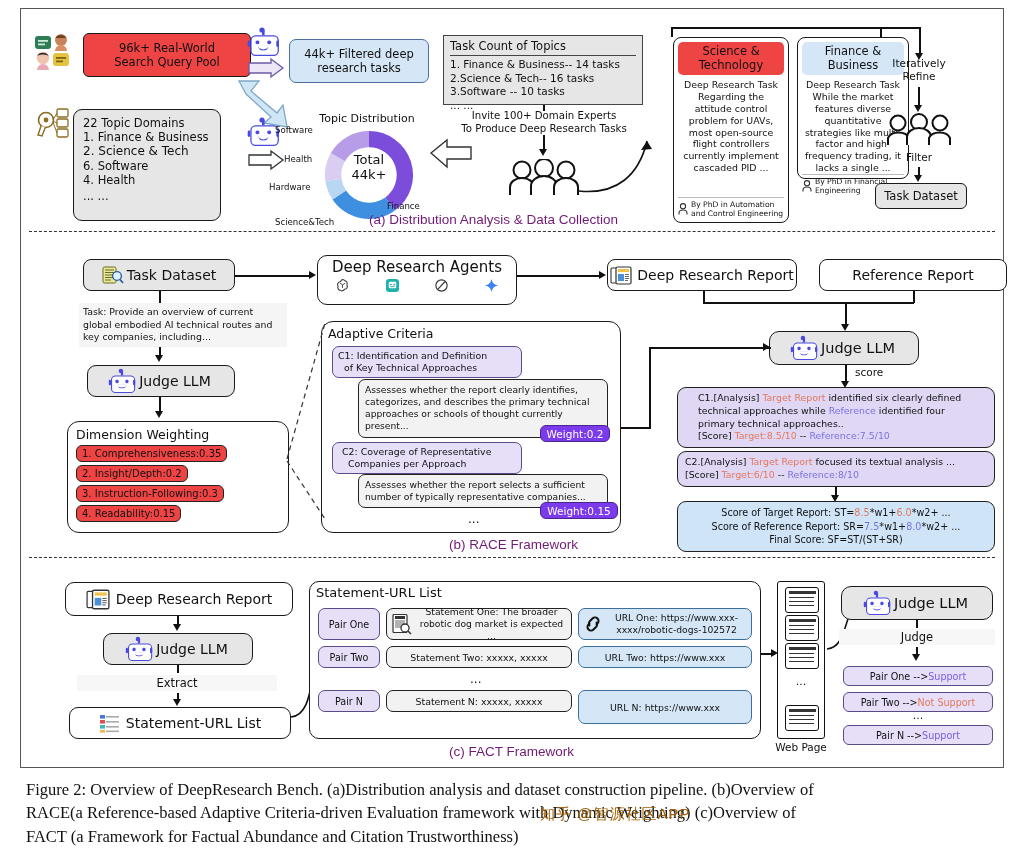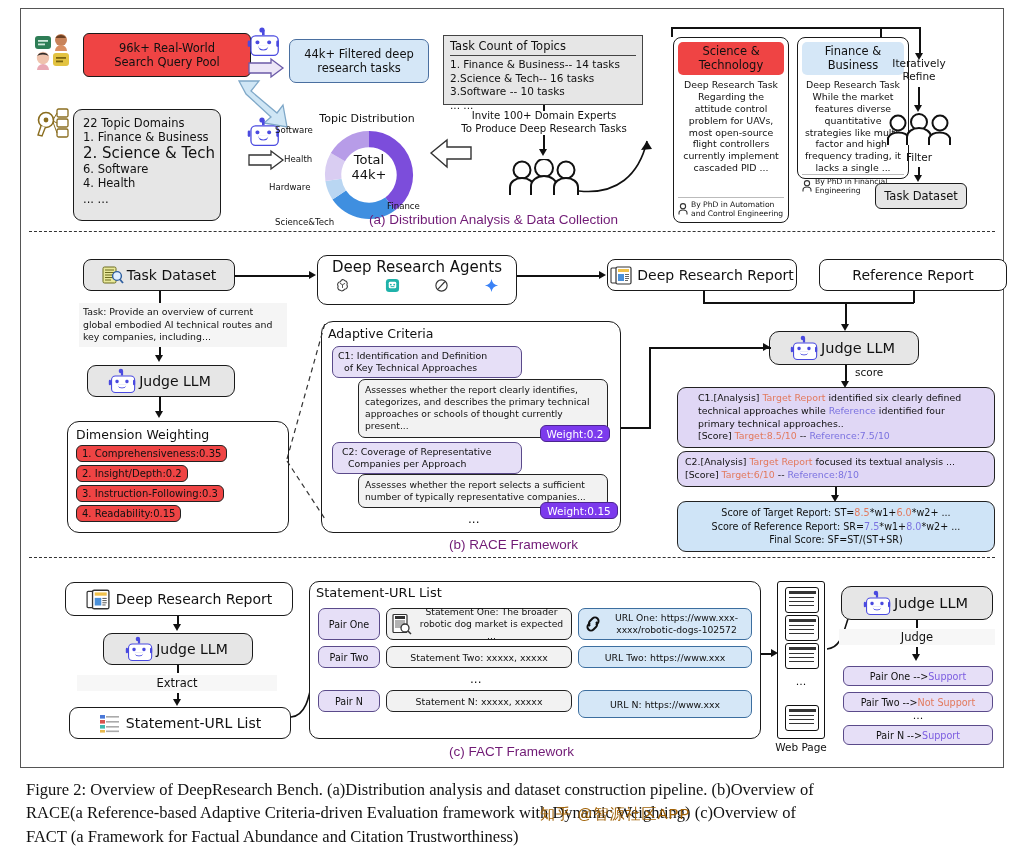--- a/index.html
+++ b/index.html
@@ -78,21 +78,21 @@
       <rect x="24" y="4" width="11" height="8" rx="1.5" fill="#fff" stroke="#8a6d1f" stroke-width="1.3"></rect>
       <rect x="24" y="14" width="11" height="8" rx="1.5" fill="#fff" stroke="#8a6d1f" stroke-width="1.3"></rect>
       <rect x="24" y="24" width="11" height="8" rx="1.5" fill="#fff" stroke="#8a6d1f" stroke-width="1.3"></rect>
       <path d="M20 15 L24 8 M20 16 L24 18 M20 17 L24 28" stroke="#8a6d1f" stroke-width="1"></path>
     </svg>
   </div>
 
   <div class="abs box grey" style="left:52px;top:100px;width:148px;height:112px;border-radius:9px;flex-direction:column;align-items:flex-start;justify-content:flex-start;padding:6px 0 0 9px;">
     <span class="lbl" style="font-size:11.5px">22 Topic Domains</span>
     <span class="lbl" style="font-size:11.5px">1. Finance &amp; Business</span>
-    <span class="lbl" style="font-size:15px">2. Science &amp; Tech</span>
+    <span class="lbl" style="font-size:12px">2. Science &amp; Tech</span>
     <span class="lbl" style="font-size:11.5px">6. Software</span>
     <span class="lbl" style="font-size:11.5px">4. Health</span>
     <span class="lbl" style="font-size:11.5px;margin-top:2px">... ...</span>
   </div>
 
   <div class="abs" style="left:228px;top:20px;width:34px;height:26px">
     <div class="robot" style="transform:scale(1.3);transform-origin:left top;"><div class="antb"></div><div class="ant"></div><div class="head"></div><div class="eye l"></div><div class="eye r"></div><div class="mouth"></div><div class="ear l"></div><div class="ear r"></div></div>
   </div>
   <div class="abs" style="left:226px;top:48px;">
     <svg width="40" height="22" viewBox="0 0 40 22">
@@ -525,21 +525,21 @@
     </div>
 
     <div class="abs" style="left:160px;top:90px;font-size:12px">...</div>
 
     <div class="abs lpurple" style="left:8px;top:108px;width:62px;height:22px;border:1.4px solid #5a4a8a;border-radius:7px;display:flex;align-items:center;justify-content:center;font-size:9.6px;">
       <span>Pair N</span>
     </div>
     <div class="abs" style="left:76px;top:108px;width:186px;height:22px;background:#f2f2f2;border:1.4px solid #222;border-radius:7px;display:flex;align-items:center;justify-content:center;font-size:9.4px;">
       <span>Statement N: xxxxx, xxxxx</span>
     </div>
-    <div class="abs blue" style="left:268px;top:108px;width:174px;height:28px;border:1.4px solid #3c6e9f;border-radius:7px;display:flex;align-items:center;justify-content:center;font-size:9.4px;">
+    <div class="abs blue" style="left:268px;top:108px;width:174px;height:34px;border:1.4px solid #3c6e9f;border-radius:7px;display:flex;align-items:center;justify-content:center;font-size:9.4px;">
       <span>URL N: https://www.xxx</span>
     </div>
   </div>
 
   <div class="hline" style="left:740px;top:644px;width:12px"></div>
   <div class="arrow-r" style="left:750px;top:640px"></div>
 
   <div class="abs" style="left:756px;top:572px;width:48px;height:158px;border:1.5px solid #111;border-radius:3px;background:#fff;"></div>
   <div class="wp" style="left:764px;top:578px;width:32px;height:24px">
       <div class="bar"></div>

